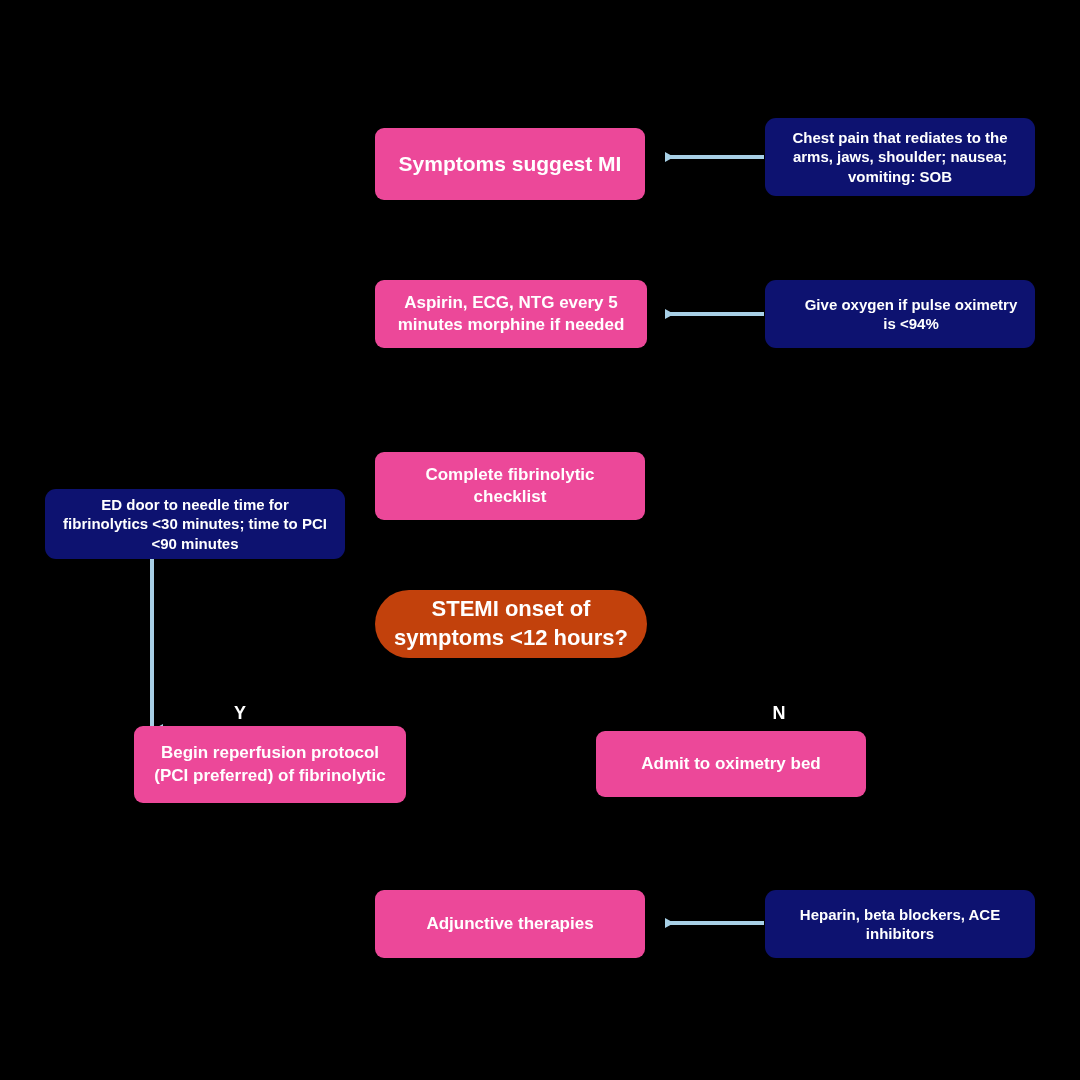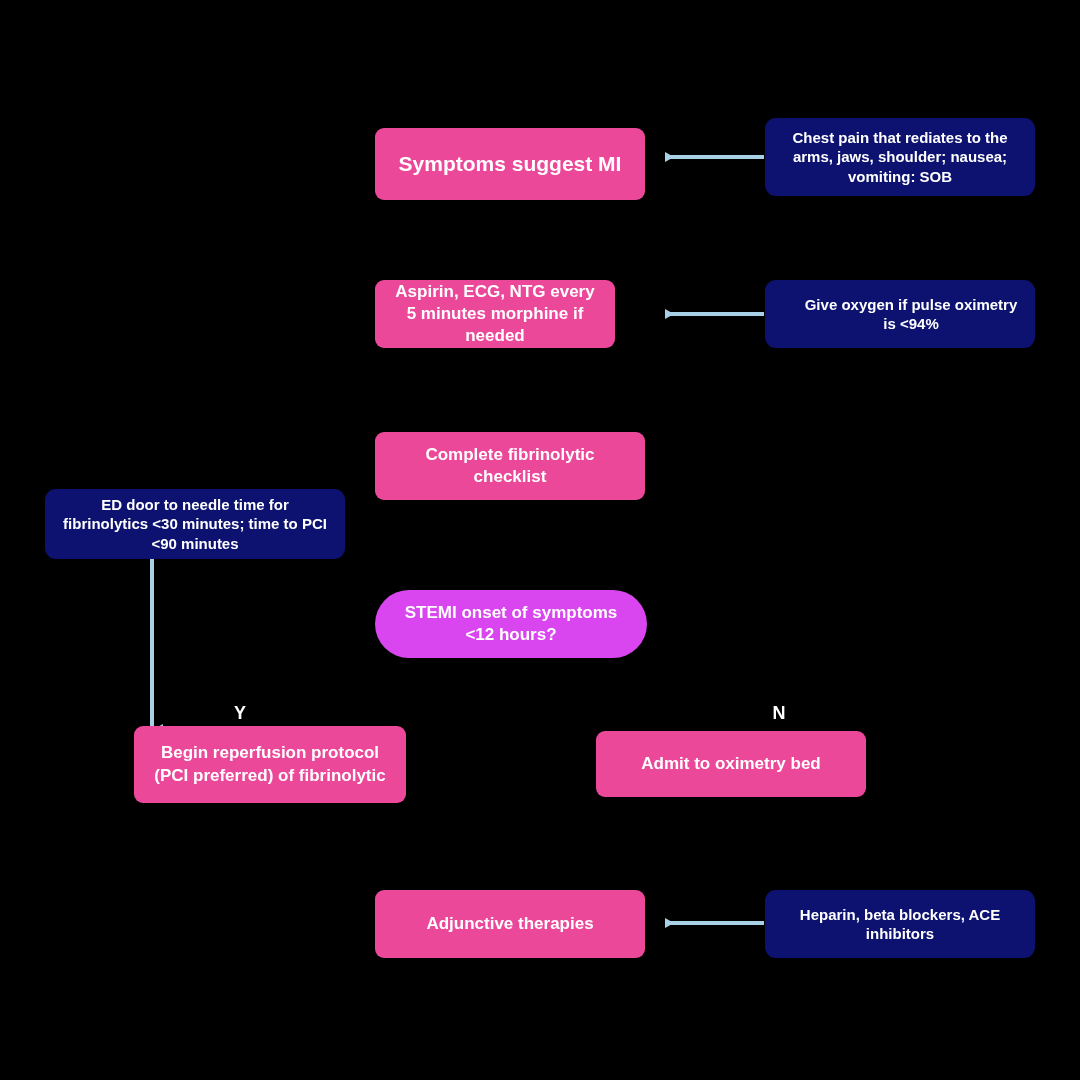--- a/index.html
+++ b/index.html
@@ -4,21 +4,21 @@
 <style>
   html,body{margin:0;padding:0;background:#000;}
   body{width:1080px;height:1080px;position:relative;overflow:hidden;
        font-family:"Liberation Sans",sans-serif;}
   #canvas{position:absolute;inset:0;width:1080px;height:1080px;}
   .node{position:absolute;box-sizing:border-box;display:flex;align-items:center;
         justify-content:center;text-align:center;color:#fff;font-weight:bold;
         line-height:1.30;padding:6px 14px;z-index:3;}
   .proc{background:#ec4899;border-radius:9px;font-size:17px;}
   .note{background:#0d1270;border-radius:11px;font-size:15px;}
-  .decision{background:#d946ef;border-radius:999px;font-size:17px;}
+  .decision{background:#c2410c;border-radius:999px;font-size:22px;}
   .branch-label{position:absolute;color:#ffffff;font-size:18px;font-weight:bold;
                 z-index:4;transform:translate(-50%,-50%);}
   svg{position:absolute;left:0;top:0;width:1080px;height:1080px;z-index:1;
       pointer-events:none;}
 </style>
 </head>
 <body>
 
 <div id="canvas">
 
@@ -38,25 +38,25 @@
 
     <line x1="152" y1="557" x2="152" y2="730" stroke="#a8d0e6" stroke-width="4" marker-end="url(#arrowDown)"></line>
 
     <line x1="764" y1="923" x2="665" y2="923" stroke="#a8d0e6" stroke-width="4" marker-end="url(#arrowLeft)"></line>
   </svg>
 
   <div class="node proc" style="left:375px;top:128px;width:270px;height:72px;font-size:21px;">Symptoms suggest MI</div>
 
   <div class="node note" style="left:765px;top:118px;width:270px;height:78px;">Chest pain that rediates to the arms, jaws, shoulder; nausea; vomiting: SOB</div>
 
-  <div class="node proc" style="left:375px;top:280px;width:240px;height:68px;">Aspirin, ECG, NTG every 5 minutes morphine if needed</div>
+  <div class="node proc" style="left:375px;top:280px;width:272px;height:68px;">Aspirin, ECG, NTG every 5 minutes morphine if needed</div>
 
   <div class="node note" style="left:765px;top:280px;width:270px;height:68px;padding-left:36px;">Give oxygen if pulse oximetry is &lt;94%</div>
 
-  <div class="node proc" style="left:375px;top:432px;width:270px;height:68px;">Complete fibrinolytic checklist</div>
+  <div class="node proc" style="left:375px;top:452px;width:270px;height:68px;">Complete fibrinolytic checklist</div>
 
   <div class="node note" style="left:45px;top:489px;width:300px;height:70px;">ED door to needle time for fibrinolytics &lt;30 minutes; time to PCI &lt;90 minutes</div>
 
   <div class="node decision" style="left:375px;top:590px;width:272px;height:68px;">STEMI onset of symptoms &lt;12 hours?</div>
 
   <div class="branch-label" style="left:240px;top:713px;">Y</div>
 
   <div class="branch-label" style="left:779px;top:713px;">N</div>
 
   <div class="node proc" style="left:134px;top:726px;width:272px;height:77px;">Begin reperfusion protocol (PCI preferred) of fibrinolytic</div>

